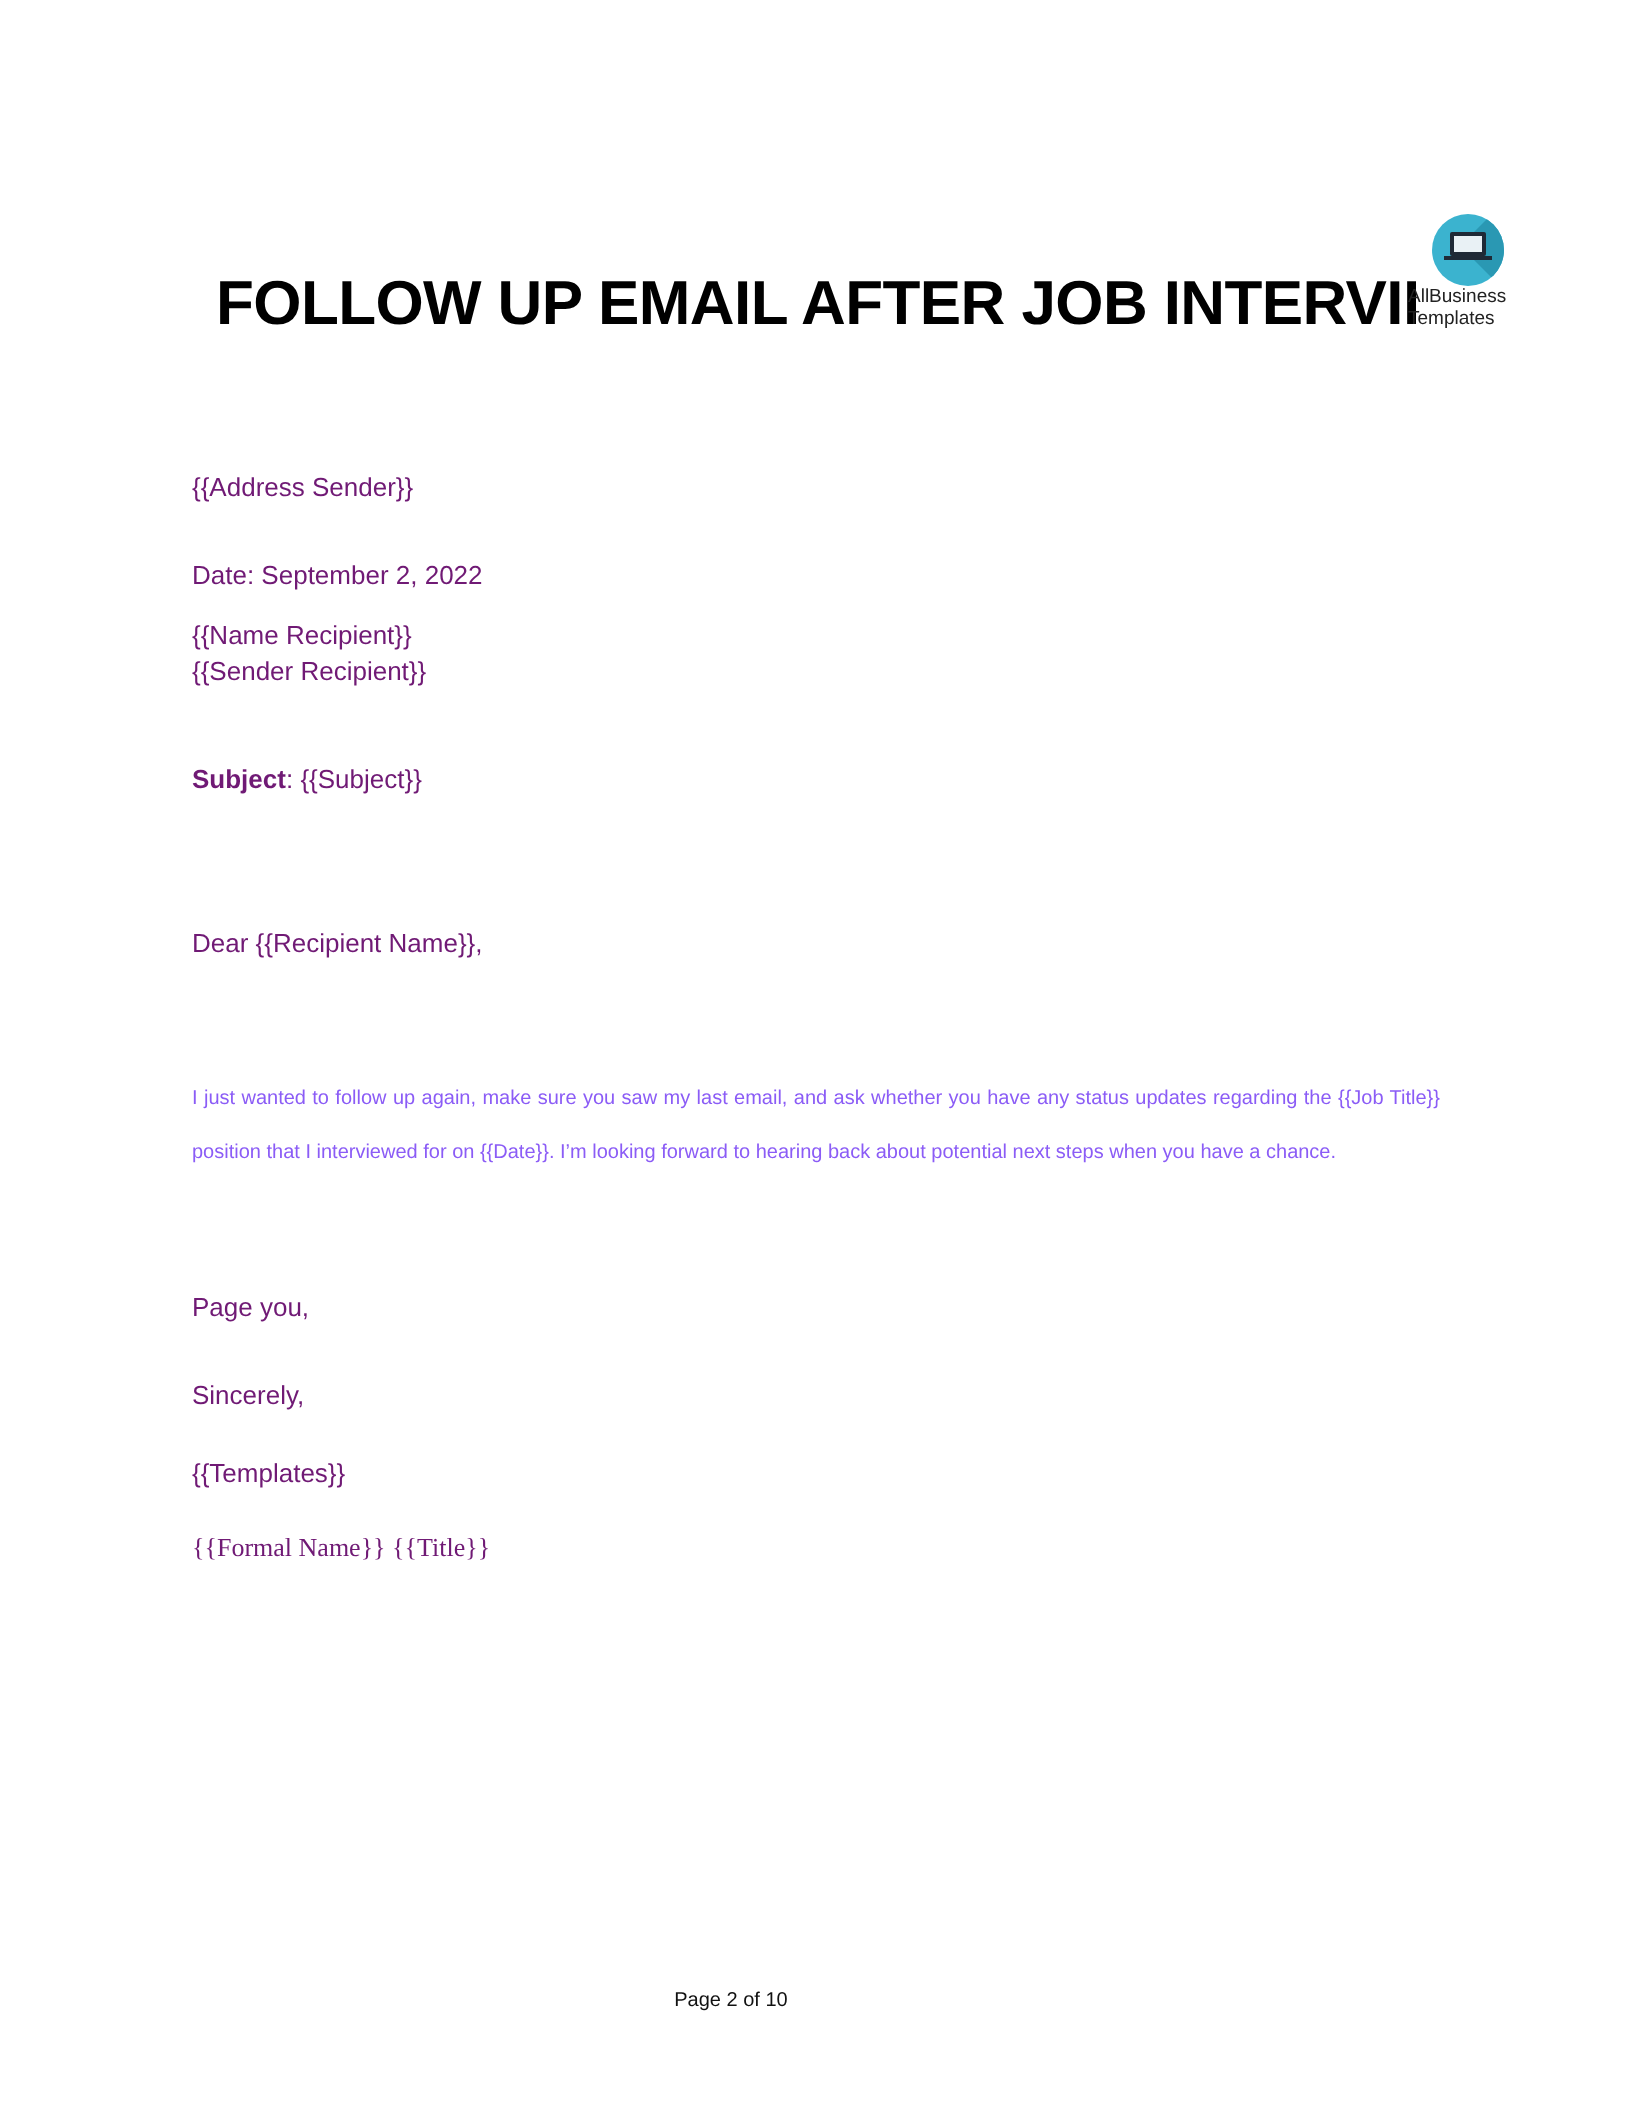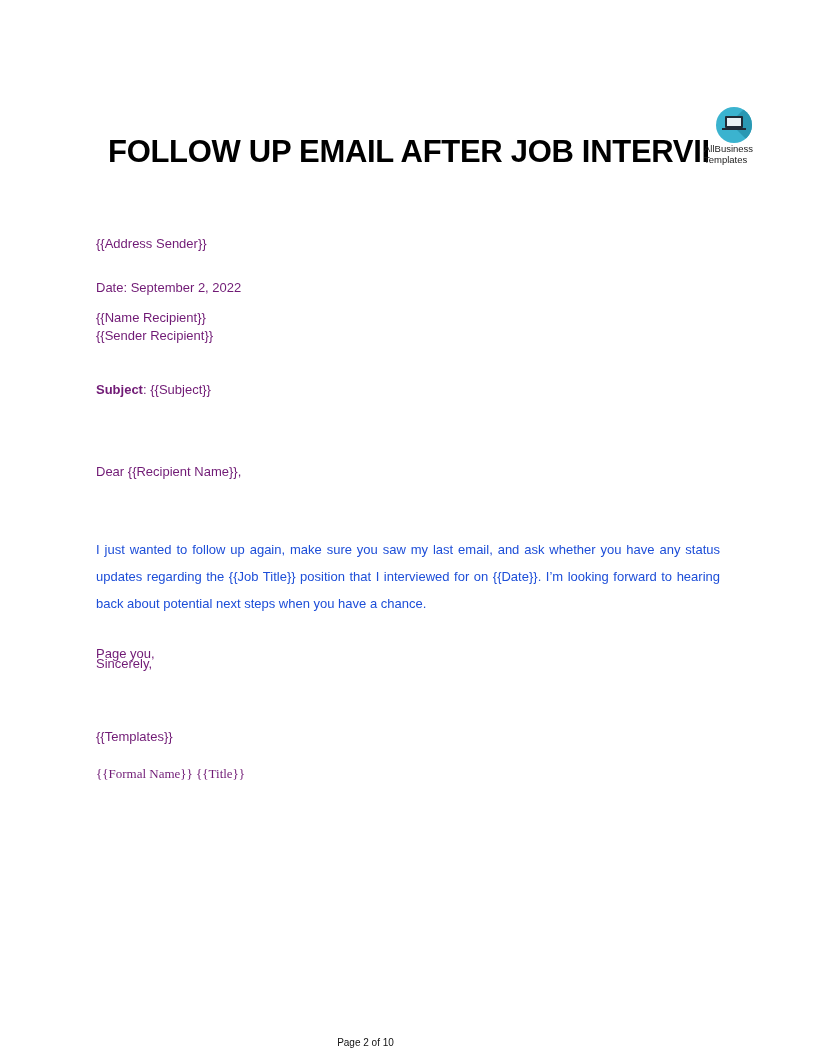--- a/index.html
+++ b/index.html
@@ -13,23 +13,23 @@
                  position:relative; overflow:hidden; }
   .logo-circle .shadow { position:absolute; left:14px; top:16px; width:40px; height:40px;
                  background:#2a98b3; transform:rotate(-45deg); transform-origin:0 0; }
   .laptop-screen { position:absolute; left:9px; top:9px; width:18px; height:12px; background:#1f2a36;
                  border-radius:1px; }
   .laptop-screen::after { content:""; position:absolute; left:2px; top:2px; width:14px; height:8px;
                  background:#e9f1f5; }
   .laptop-base { position:absolute; left:6px; top:21px; width:24px; height:2px; background:#1f2a36; }
   .logo-text { font-size:9.5px; line-height:10px; color:#222; margin-top:1px; }
   .line { position:absolute; left:96px; font-size:13px; color:#701a75; white-space:nowrap; }
-  .para { position:absolute; left:96px; top:536px; width:624px; font-size:13px; line-height:27px;
-          text-align:justify; color:#1d4ed8; }
-  .footer { position:absolute; left:0; width:731px; top:995px; text-align:center; font-size:10px; color:#111;margin-top:42px; }
+  .para { position:absolute; left:96px; top:536px; width:624px; font-size:10px; line-height:27px;
+          text-align:justify; color:#8b5cf6; }
+  .footer { position:absolute; left:0; width:731px; top:995px; text-align:center; font-size:10px; color:#111; }
   b { font-weight:bold; }
 </style>
 </head>
 <body>
 
 <div class="page">
 
   <div class="title">FOLLOW UP EMAIL AFTER JOB INTERVIEW</div>
 
   <div class="logo">
@@ -49,18 +49,18 @@
 
   <div class="line" style="top:382px;">
     <b>Subject</b><span>: {{Subject}}</span>
   </div>
 
   <div class="line" style="top:464px;">Dear {{Recipient Name}},</div>
 
   <div class="para">I just wanted to follow up again, make sure you saw my last email, and ask whether you have any status updates regarding the {{Job Title}} position that I interviewed for on {{Date}}. I’m looking forward to hearing back about potential next steps when you have a chance.</div>
 
   <div class="line" style="top:646px;">Page you,</div>
-  <div class="line" style="top:656px;">Sincerely,</div>
+  <div class="line" style="top:690px;">Sincerely,</div>
   <div class="line" style="top:729px;">{{Templates}}</div>
   <div class="line" style="top:766px;font-family:Liberation Serif, serif;">{{Formal Name}} {{Title}}</div>
 
   <div class="footer">Page 2 of 10</div>
 </div>
 
 </body></html>

